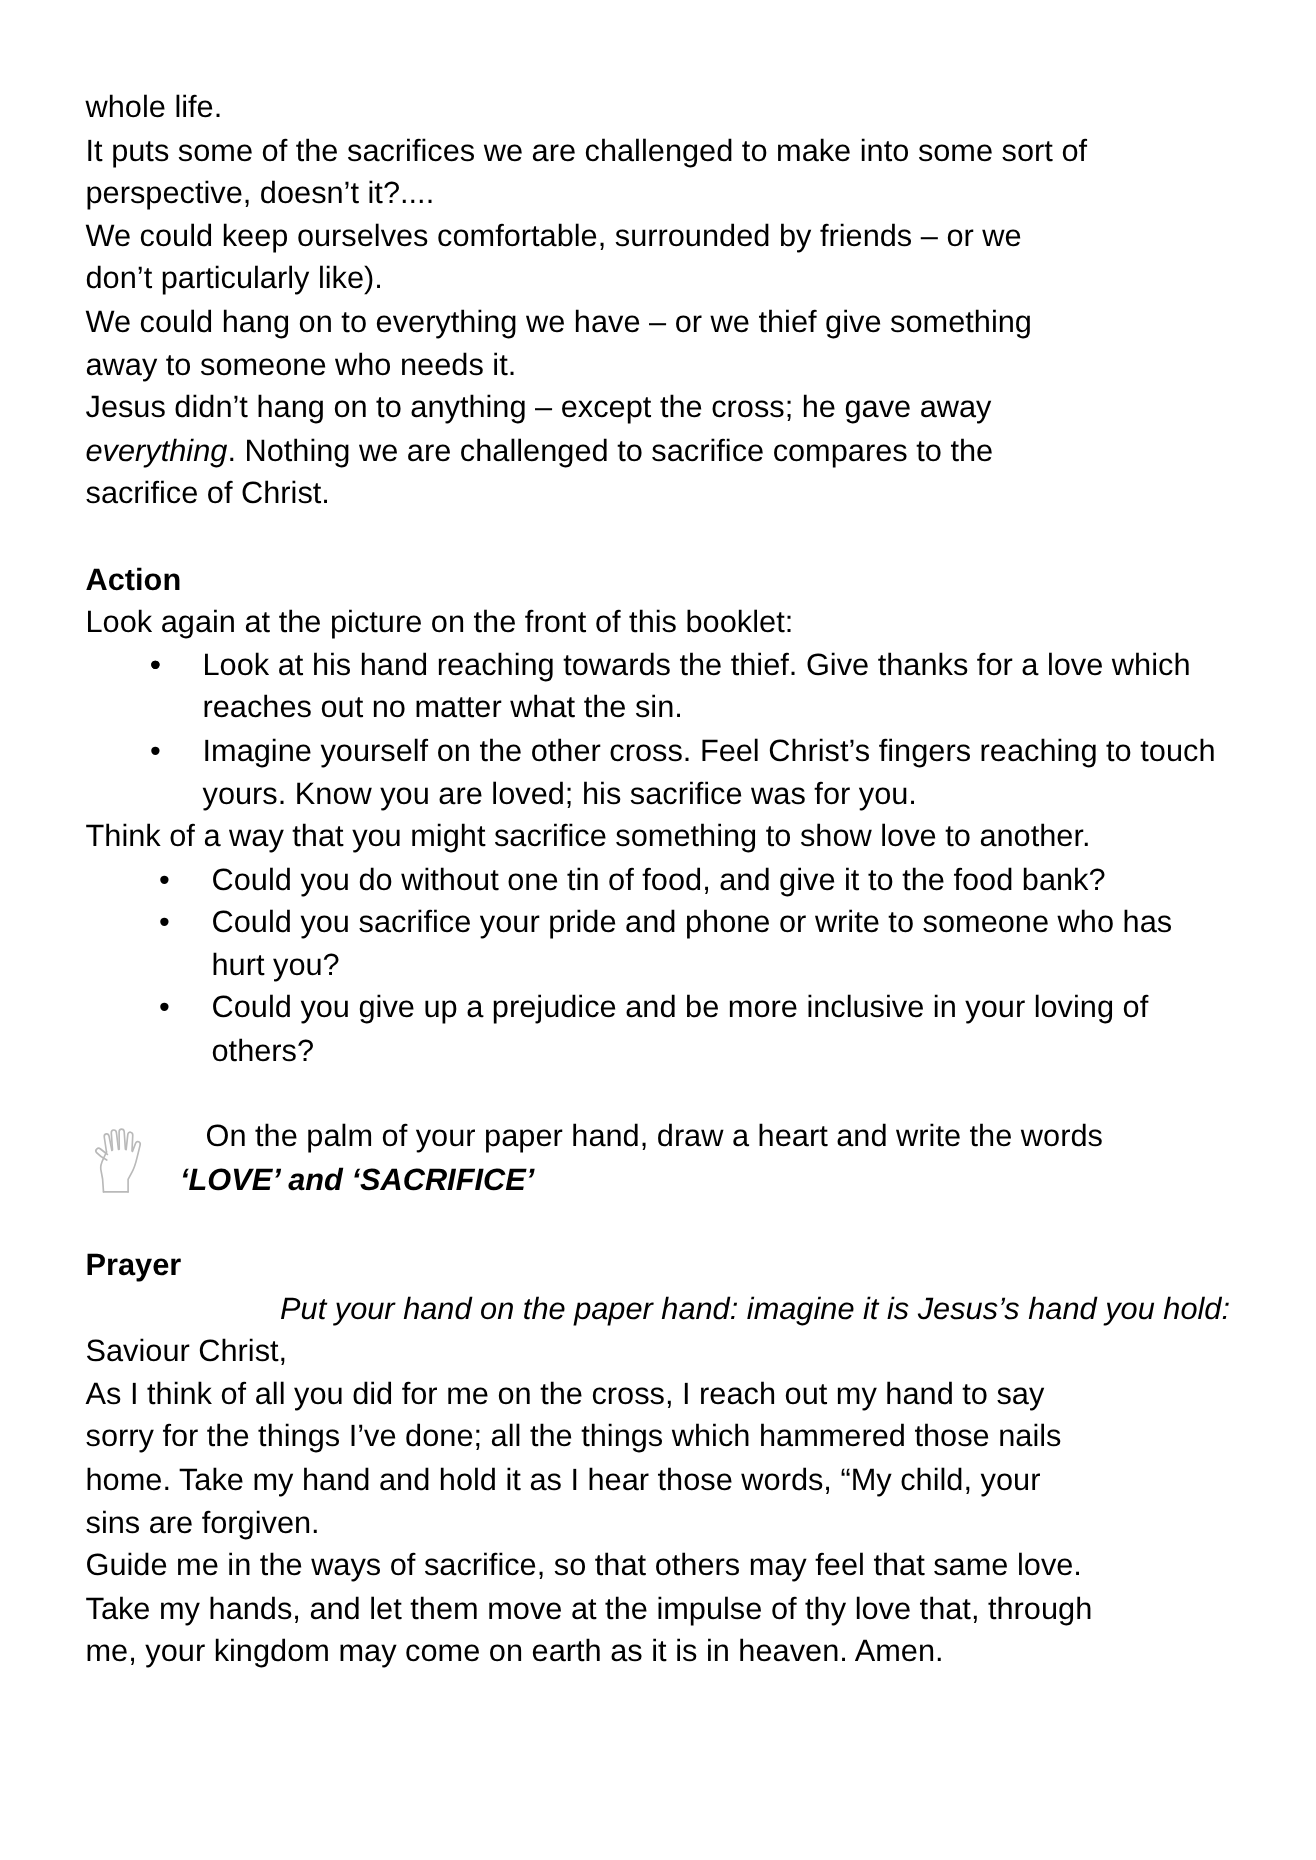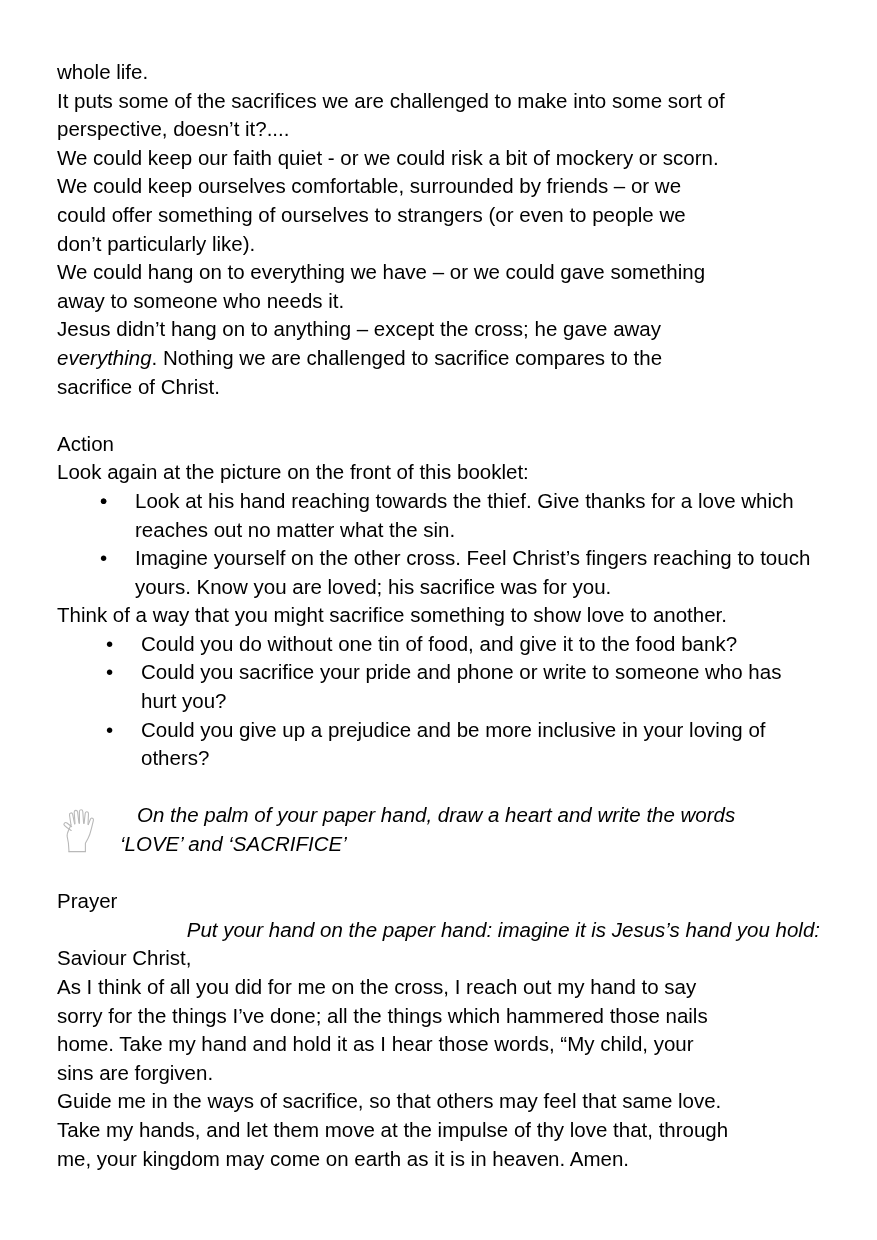--- a/index.html
+++ b/index.html
@@ -30,21 +30,21 @@
   .line {
     white-space: pre-wrap;
   }
   .para {
     margin: 0;
   }
   .blank {
     height: 28.6px;
   }
   .heading {
-    font-weight: normal;
+    font-weight: bold;
     margin: 0;
   }
   .it {
     font-style: italic;
     text-align: right;
   }
   .bd {
     font-weight: normal;
   }
   
@@ -77,43 +77,40 @@
   }
   .callout .hand-wrap {
     position: absolute;
     left: 1px;
     top: 2px;
     width: 44px;
     height: 52px;
   }
   .callout .c-line1 {
     padding-left: 80px;
-    font-style: italic;
   }
   .callout .c-line2 {
     padding-left: 63px;
     font-style: italic;
-    font-weight: normal;
+    font-weight: bold;
   }
 </style>
 </head>
 <body>
 
 <div class="page">
   <div class="doc">
 
     <div class="para">
       <div class="line">whole life.</div>
       <div class="line">It puts some of the sacrifices we are challenged to make into some sort of</div>
       <div class="line">perspective, doesn’t it?....</div>
-      <div class="line">We could keep our faith quiet - or we could risk a bit of mockery or scorn.</div>
       <div class="line">We could keep ourselves comfortable, surrounded by friends – or we</div>
-      <div class="line">could offer something of ourselves to strangers (or even to people we</div>
       <div class="line">don’t particularly like).</div>
-      <div class="line">We could hang on to everything we have – or we could gave something</div>
+      <div class="line">We could hang on to everything we have – or we thief give something</div>
       <div class="line">away to someone who needs it.</div>
       <div class="line">Jesus didn’t hang on to anything – except the cross; he gave away</div>
       <div class="line"><span class="it">everything</span><span>. Nothing we are challenged to sacrifice compares to the</span></div>
       <div class="line">sacrifice of Christ.</div>
     </div>
 
     <div class="blank"></div>
 
     <div class="heading">Action</div>
     <div class="line">Look again at the picture on the front of this booklet:</div>

